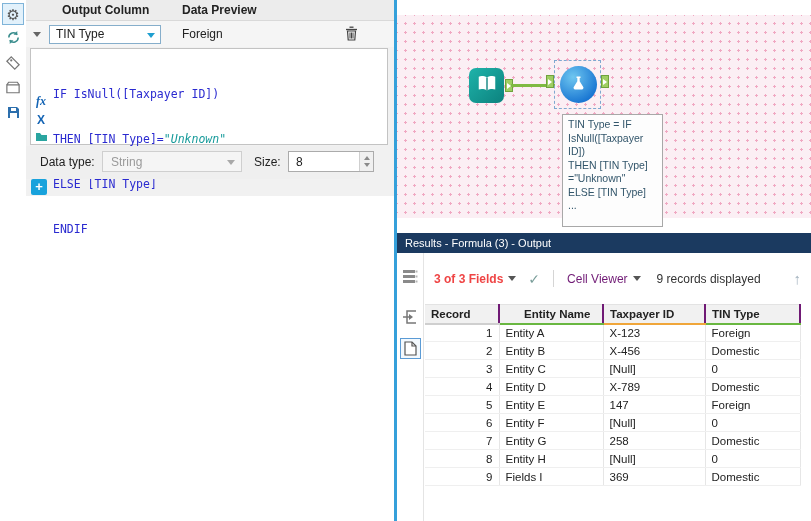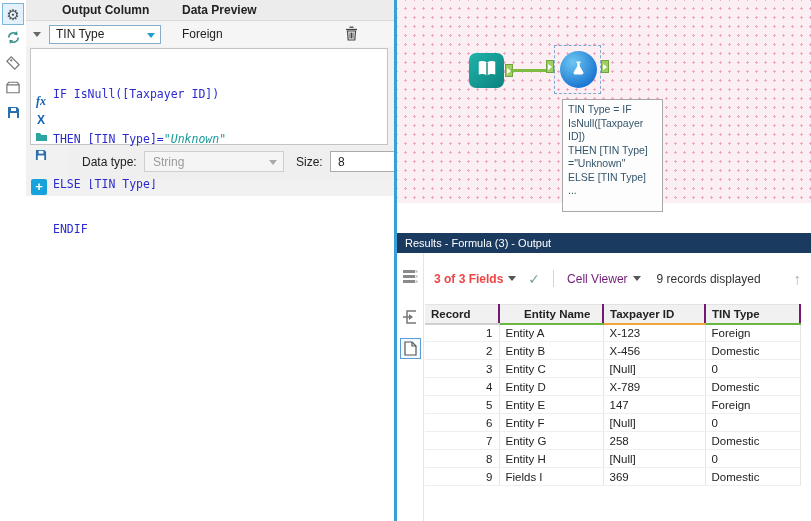--- a/index.html
+++ b/index.html
@@ -26,37 +26,37 @@
   .preview-val { position: absolute; left: 156px; }
   .trash-btn { position: absolute; right: 36px; top: 5px; cursor: pointer; }
 
   .formula-box { position: absolute; left: 30px; top: 48px; width: 358px; height: 97px; background: #fff; border: 1px solid #C3C3C3; }
   .fx-col { position: absolute; left: 1px; top: 8px; width: 18px; display: flex; flex-direction: column; align-items: center; gap: 4px; margin-top: 37px; }
   .fx-glyph { font-family: "Liberation Serif", serif; font-style: italic; font-weight: bold; color: #1464B4; font-size: 12px; }
   .x-glyph { font-weight: bold; color: #1464B4; font-size: 12px; }
   .code { position: absolute; left: 22px; top: 8px; font-family: "DejaVu Sans Mono", monospace; font-size: 11.5px; line-height: 15px; color: #2A2AD0; white-space: pre; }
   .code .str { color: #159A9A; font-style: italic; }
 
-  .dtype-row { position: absolute; left: 26px; top: 146px; width: 334px; height: 33px; background: #EFEFEF; margin-left: 42px; }
+  .dtype-row { position: absolute; left: 26px; top: 146px; width: 334px; height: 33px; background: #EFEFEF; }
   .dtype-label { position: absolute; left: 14px; top: 9px; color: #222; }
   .dd-disabled { position: absolute; left: 76px; top: 5px; width: 140px; height: 21px; background: #F5F5F5; border: 1px solid #CFCFCF; color: #9A9A9A; display: flex; align-items: center; padding-left: 8px; }
   .dd-disabled .caret-gray { position: absolute; right: 6px; top: 8px; width: 0; height: 0; border-left: 4px solid transparent; border-right: 4px solid transparent; border-top: 5px solid #A9A9A9; }
   .size-label { position: absolute; left: 228px; top: 9px; }
   .size-input { position: absolute; left: 262px; top: 5px; width: 86px; height: 21px; background: #fff; border: 1px solid #ABABAB; display: flex; align-items: center; padding-left: 7px; }
   .spinner { position: absolute; right: 0; top: 0; width: 14px; height: 19px; background: #F0F0F0; border-left: 1px solid #CFCFCF; display: flex; flex-direction: column; align-items: center; justify-content: center; gap: 3px; }
   .sp-up { width: 0; height: 0; border-left: 3px solid transparent; border-right: 3px solid transparent; border-bottom: 4px solid #8A8A8A; }
   .sp-dn { width: 0; height: 0; border-left: 3px solid transparent; border-right: 3px solid transparent; border-top: 4px solid #8A8A8A; }
 
   .plus-btn { position: absolute; left: 31px; top: 179px; width: 16px; height: 16px; background: #18A2DC; color: #fff; border: none; border-radius: 2px; font-size: 13px; font-weight: bold; line-height: 14px; text-align: center; cursor: pointer; padding: 0; }
 
   
   .divider { position: absolute; left: 394px; top: 0; width: 3px; height: 521px; background: #35A0DA; cursor: col-resize; }
 
   
-  .canvas { position: absolute; left: 397px; top: 0; width: 414px; height: 203px;
+  .canvas { position: absolute; left: 397px; top: 15px; width: 414px; height: 203px;
     background-color: #FBEFF4;
     background-image: radial-gradient(#F0A8C2 1px, rgba(0,0,0,0) 1.2px);
     background-size: 9px 9px; background-position: 4px 4px; }
   .tool-ti { position: absolute; left: 72px; top: 53px; width: 35px; height: 35px; border-radius: 7px;
     background: linear-gradient(135deg, #1FB3AA, #0C827E); display: flex; align-items: center; justify-content: center; }
   .anchor { position: absolute; width: 8px; height: 13px; background: #9FCE63; border: 1px solid #6FA33C; }
   .anchor::after { content: ""; position: absolute; left: 1px; top: 3px; width: 0; height: 0; border-top: 3px solid transparent; border-bottom: 3px solid transparent; border-left: 4px solid #fff; }
   .conn-line { position: absolute; left: 114px; top: 69px; width: 44px; height: 3px; background: #7FBA42; }
   .tool-formula { position: absolute; left: 157px; top: 45px; width: 47px; height: 49px; border: 1px dashed #7FA8D0; }
   .formula-circle { position: absolute; left: 5px; top: 5px; width: 37px; height: 37px; border-radius: 50%;

